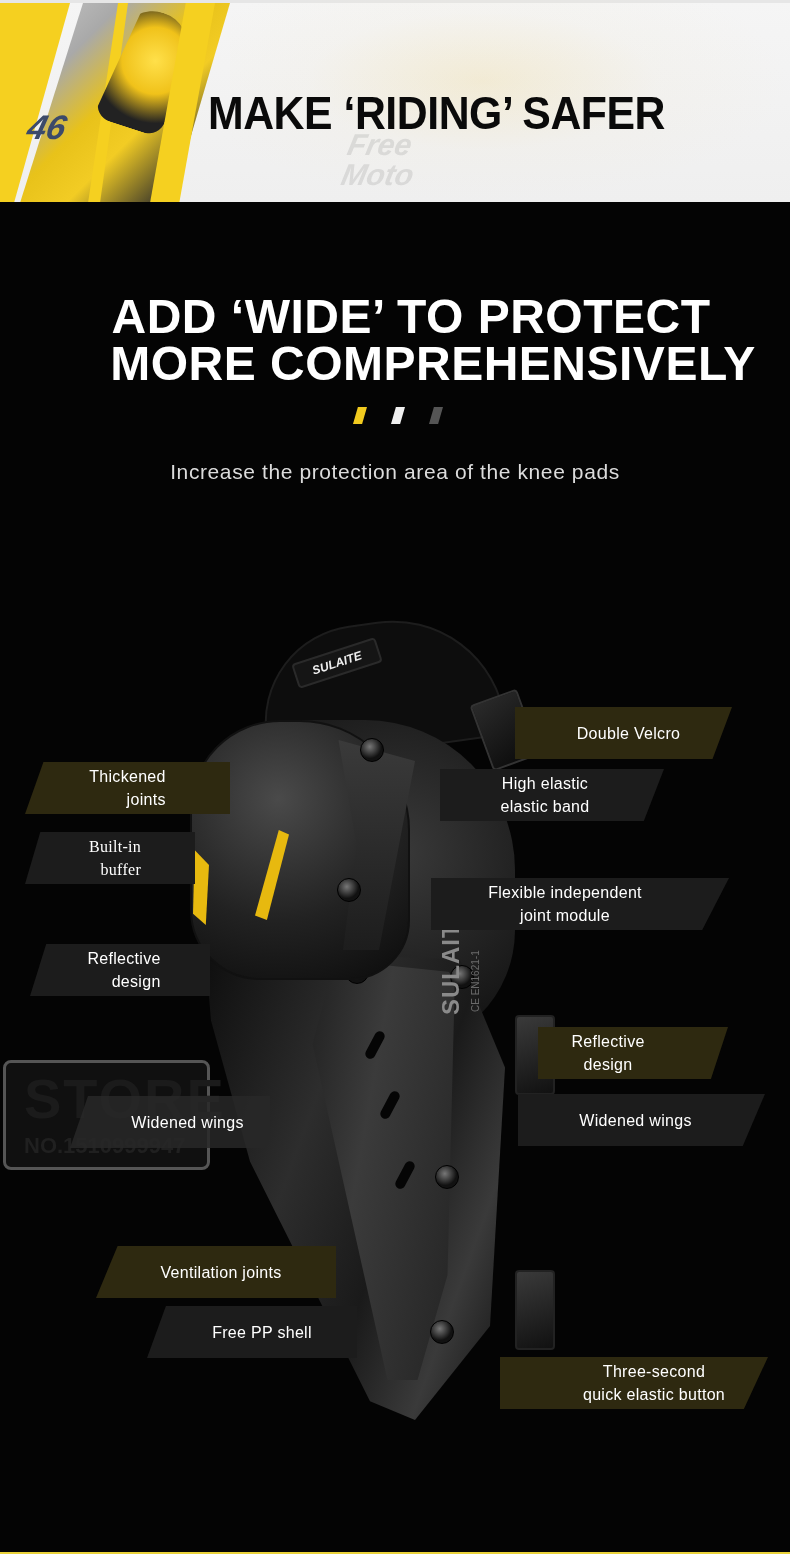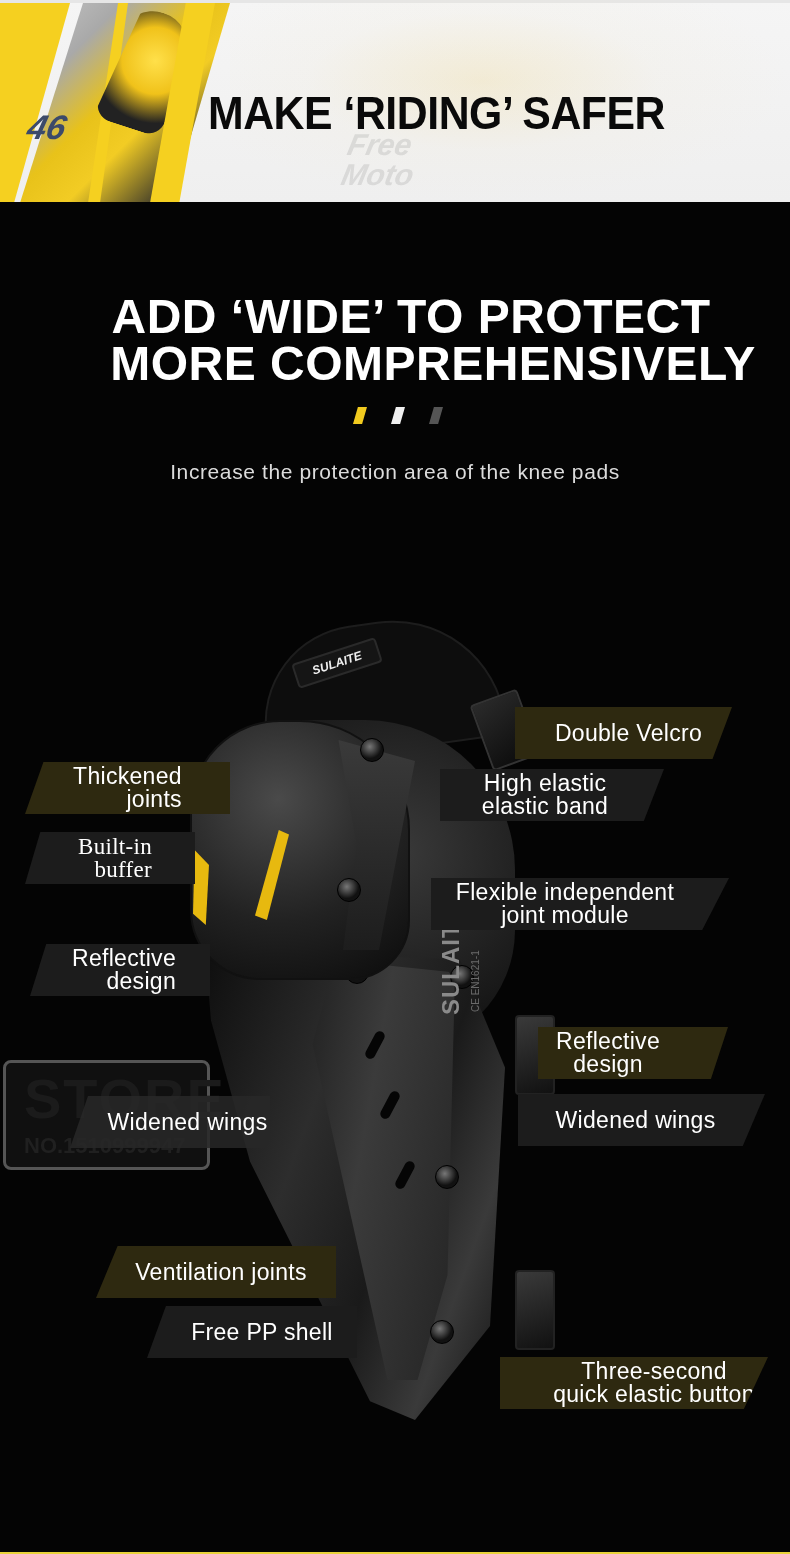--- a/index.html
+++ b/index.html
@@ -42,21 +42,21 @@
   .reflect.r2 { left: 8px; top: 230px; width: 16px; height: 75px; clip-path: polygon(10% 0, 100% 20%, 80% 100%, 0 85%); }
   .rivet { position: absolute; width: 24px; height: 24px; border-radius: 50%; background: radial-gradient(circle at 40% 35%, #777, #111 60%); border: 1px solid #000; }
   .shin { position: absolute; left: 20px; top: 330px; width: 300px; height: 470px; background: linear-gradient(110deg, #0e0e0e 0%, #2d2d2d 35%, #1a1a1a 60%, #3a3a3a 80%, #111 100%); clip-path: polygon(0 0, 85% 2%, 100% 25%, 95% 80%, 70% 100%, 55% 96%, 15% 45%, 2% 15%); }
   .shin-rail { position: absolute; left: 120px; top: 340px; width: 150px; height: 420px; background: linear-gradient(100deg, #1f1f1f, #3b3b3b 40%, #242424); border-radius: 30px; clip-path: polygon(20% 0, 100% 3%, 95% 75%, 75% 100%, 55% 100%, 5% 20%); }
   .brand-vert { position: absolute; left: 252px; top: 395px; transform: rotate(-90deg); transform-origin: left top; color: #8a8a8a; font-weight: bold; font-size: 24px; letter-spacing: 1px; white-space: nowrap; }
   .cert { position: absolute; left: 285px; top: 392px; transform: rotate(-90deg); transform-origin: left top; color: #6a6a6a; font-size: 10px; white-space: nowrap; }
   .side-buckle { position: absolute; width: 40px; height: 80px; background: linear-gradient(160deg, #3a3a3a, #111); border: 2px solid #222; border-radius: 4px; }
   .vent { position: absolute; width: 10px; height: 30px; background: #050505; border-radius: 5px; transform: rotate(28deg); }
 
   
-  .label { position: absolute; height: 52px; color: #ffffff; font-size: 23px; line-height: 23px; display: flex; align-items: center; justify-content: center; text-align: center; letter-spacing: 0.3px; }
+  .label { position: absolute; height: 52px; color: #ffffff; font-size: 16px; line-height: 23px; display: flex; align-items: center; justify-content: center; text-align: center; letter-spacing: 0.3px; }
   .label.gold { background: #2e2910; }
   .label.dark { background: #1c1c1c; }
   .label.skew-r { clip-path: polygon(9% 0, 100% 0, 100% 100%, 0 100%); text-align: right; }
   .label.skew-l { clip-path: polygon(0 0, 100% 0, 91% 100%, 0 100%); }
   .label span { white-space: pre-line; }
 
   
   .store-box { position: absolute; left: 3px; top: 1060px; width: 207px; height: 110px; border: 3px solid #555; border-radius: 8px; background: rgba(20,20,20,0.75); }
   .store-big { position: absolute; left: 18px; top: 6px; font-weight: bold; font-size: 56px; line-height: 60px; color: #1b1b1b; letter-spacing: 2px; }
   .store-num { position: absolute; left: 18px; top: 70px; font-weight: bold; font-size: 22px; color: #202020; }

